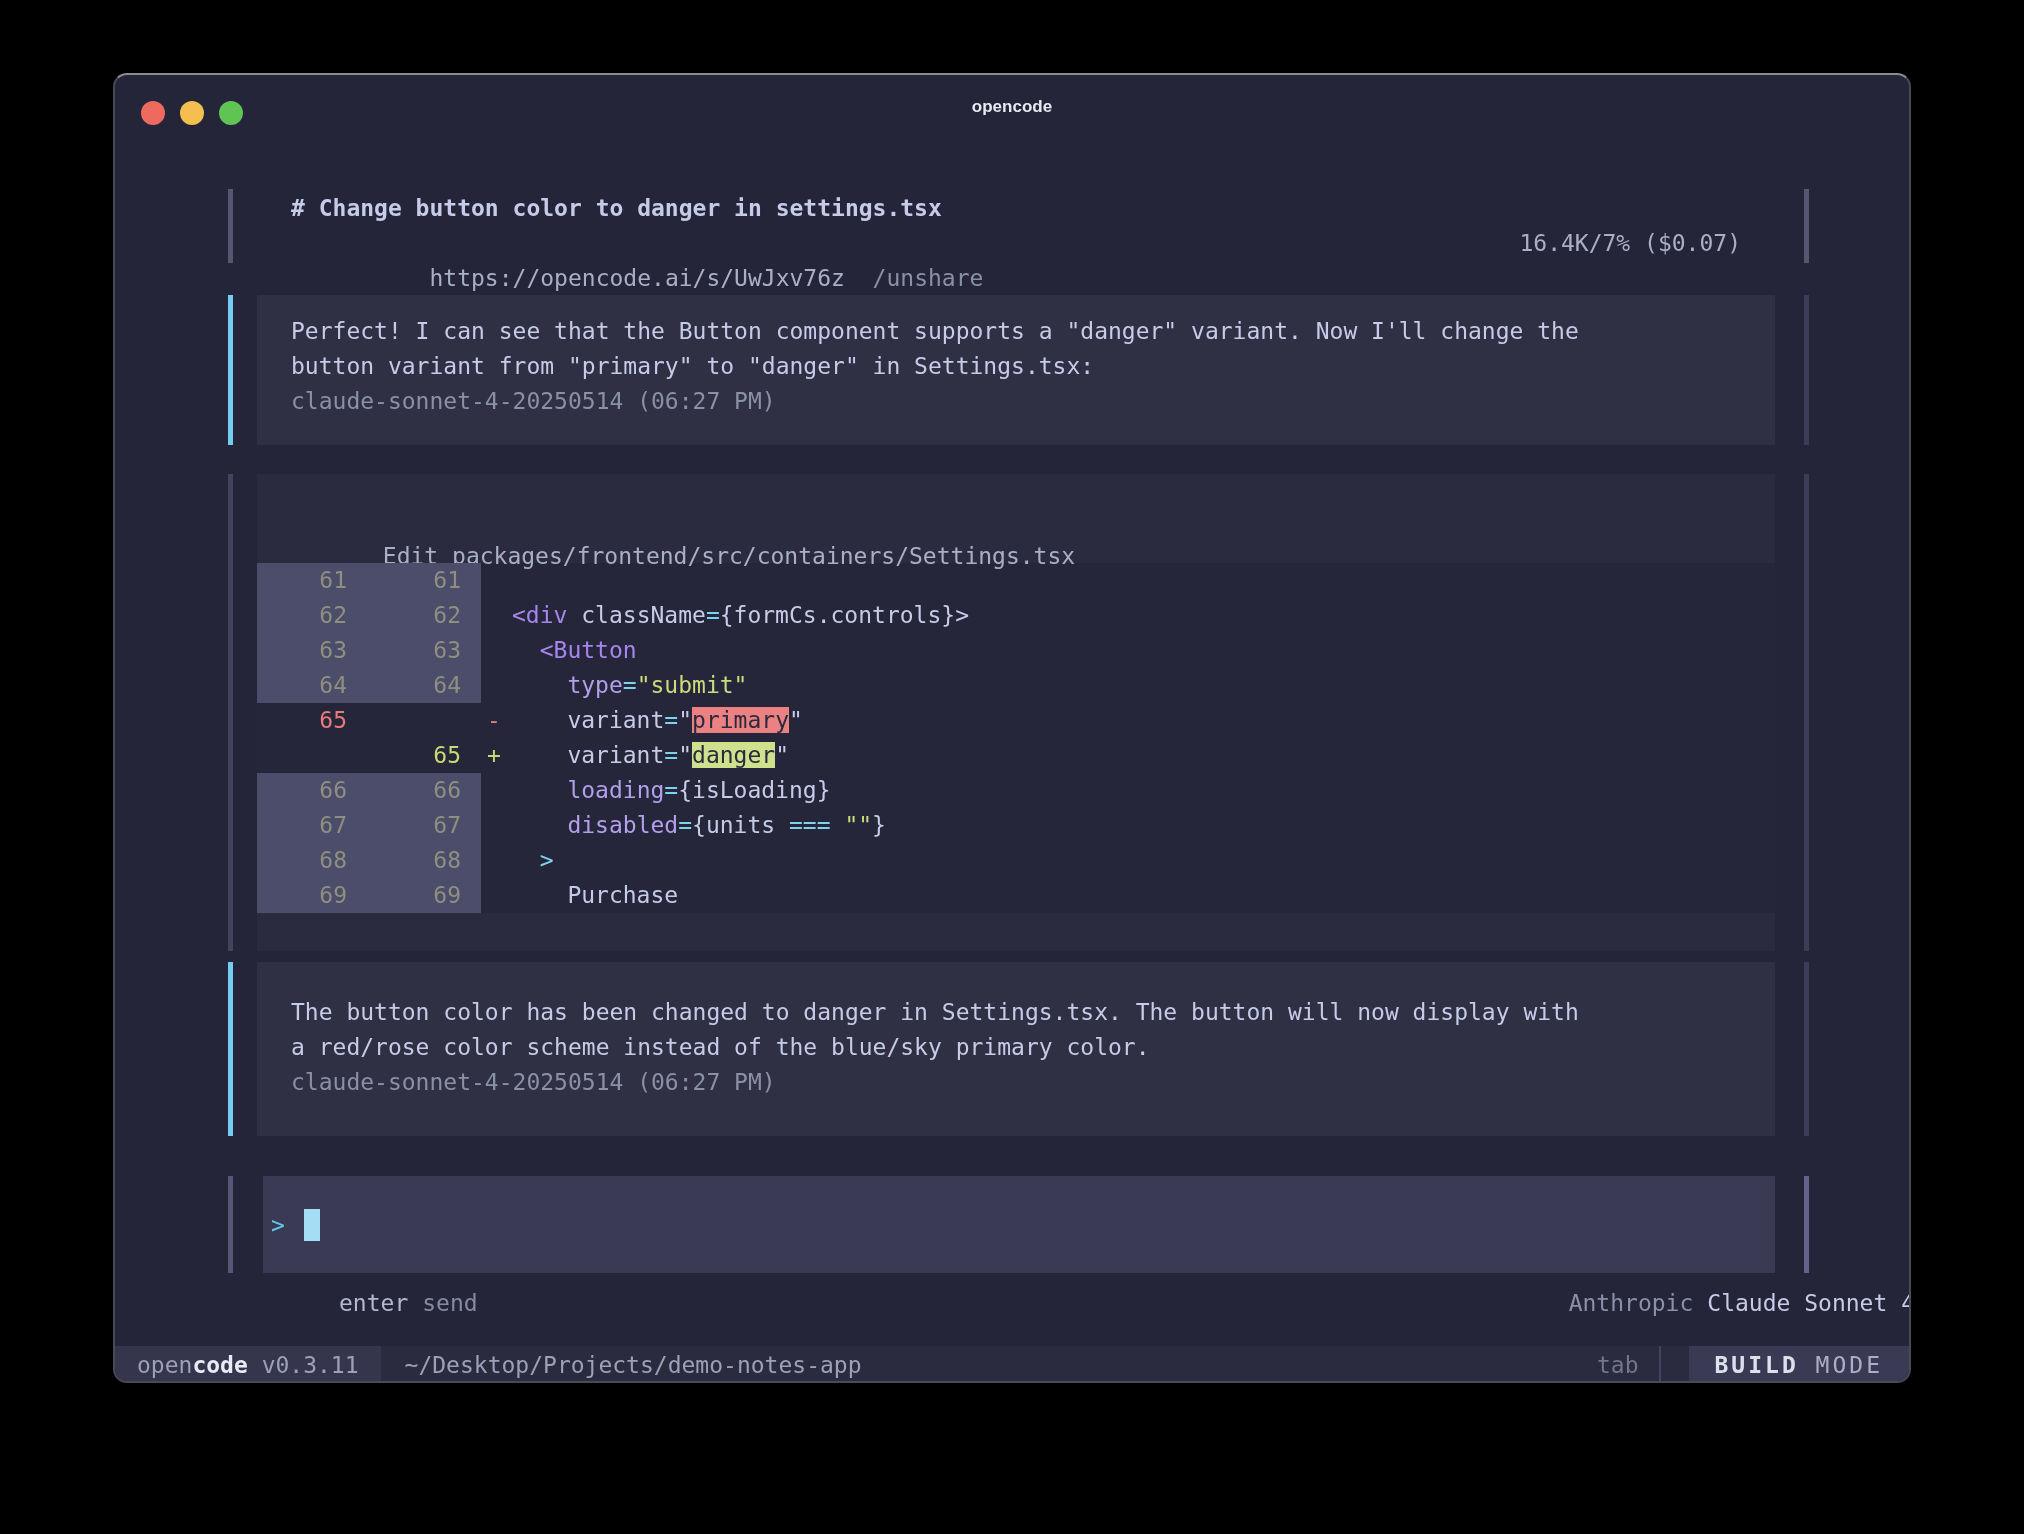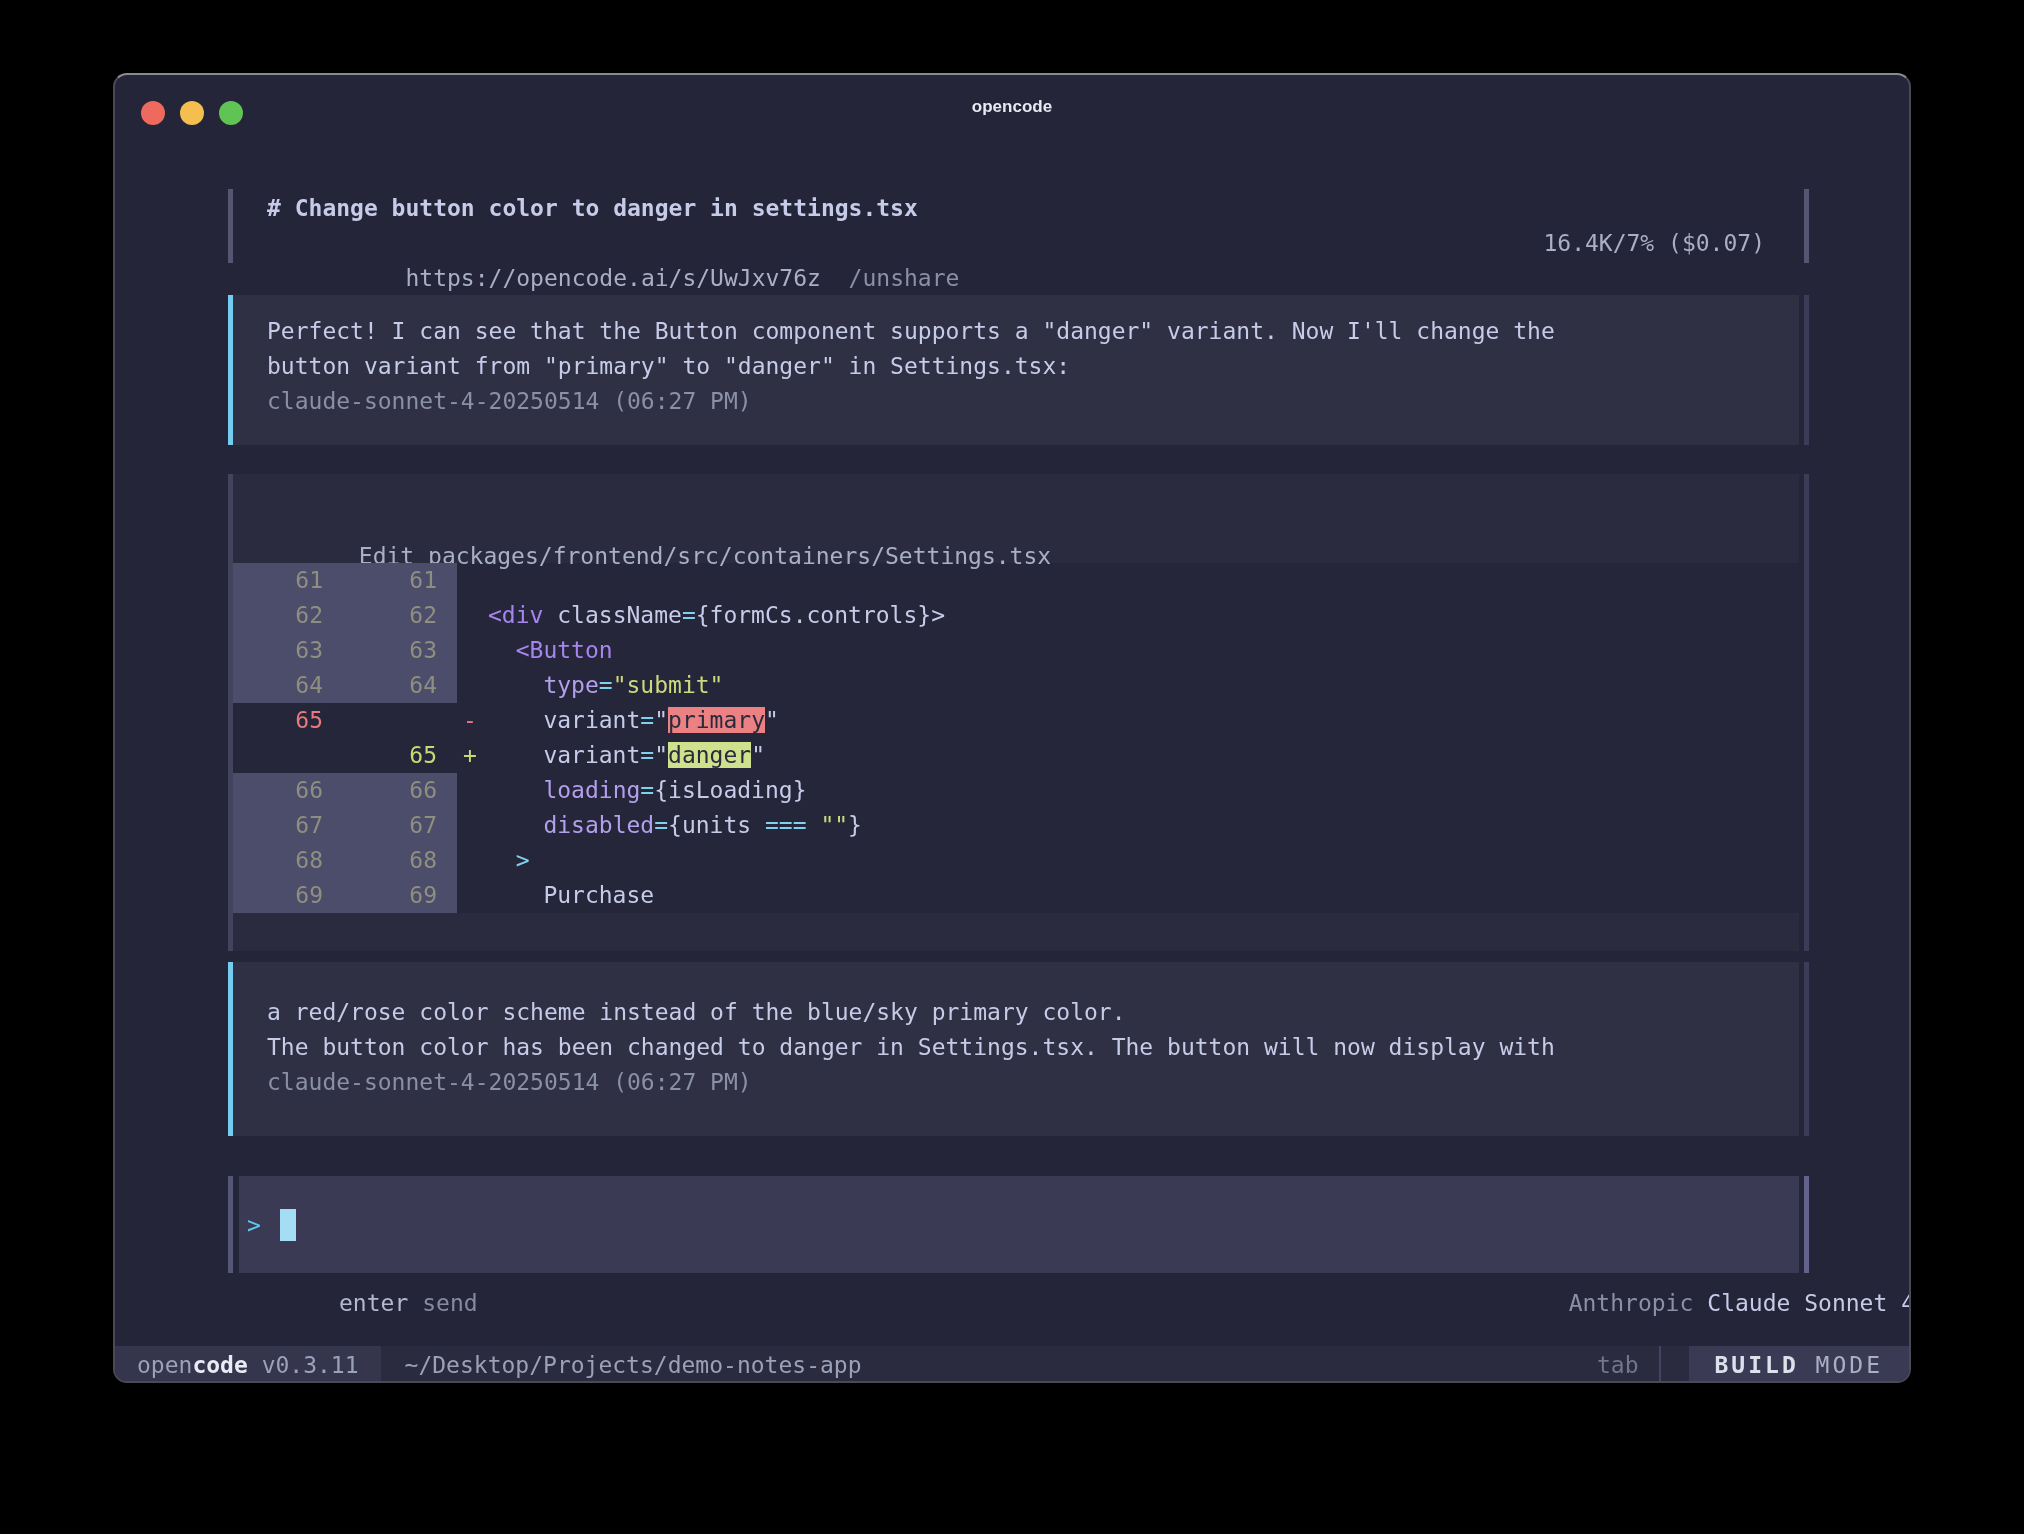--- a/index.html
+++ b/index.html
@@ -20,21 +20,21 @@
     background:var(--c-window);border-radius:14px;overflow:hidden;
     border:2px solid #4a4a56;border-top-color:#8a8a92;}
   
   .titlebar{position:absolute;left:0;top:0;width:100%;height:66px;}
   .lights{position:absolute;left:26px;top:26px;display:flex;gap:15px;}
   .light{width:24px;height:24px;border-radius:50%;}
   .light.red{background:#ee6a5e;} .light.yellow{background:#f4bf4f;} .light.green{background:#60c454;}
   .win-title{position:absolute;left:0;top:22px;width:100%;text-align:center;
     font-family:"Liberation Sans",sans-serif;font-weight:bold;font-size:17px;color:#e9e9f2;}
   
-  .block{position:absolute;left:113px;width:1581px;display:flex;align-items:stretch;}
+  .block{position:absolute;left:113px;width:1581px;display:flex;align-items:stretch;gap:24px;}
   .bar{width:5px;flex:0 0 5px;}
   .bar-r{margin-left:5px;}
   .inner{flex:1;min-width:0;}
   .line{height:35px;line-height:35px;white-space:pre;}
   
   .header-block{top:114px;height:74px;}
   .header-block .bar{background:#565672;}
   .header-block .inner{padding:2px 34px 0 34px;}
   .hdr-title{font-weight:bold;color:var(--c-text);}
   .hdr-line2{display:flex;justify-content:space-between;}
@@ -151,22 +151,22 @@
           <div class="diff-row ctx"><div class="gutter"><span class="ln-old">68</span><span class="ln-new">68</span></div><span class="marker"></span><span class="code"><span class="tok-plain">  </span><span class="tok-op">&gt;</span></span></div>
           <div class="diff-row ctx"><div class="gutter"><span class="ln-old">69</span><span class="ln-new">69</span></div><span class="marker"></span><span class="code"><span class="tok-plain">    Purchase</span></span></div>
         </div>
     </div>
     <div class="bar bar-r"></div>
   </div>
 
   <div class="block msg msg2">
     <div class="bar bar-l"></div>
     <div class="inner">
+      <div class="line">The button color has been changed to danger in Settings.tsx. The button will now display with</div>
       <div class="line">a red/rose color scheme instead of the blue/sky primary color.</div>
-      <div class="line">The button color has been changed to danger in Settings.tsx. The button will now display with</div>
       <div class="line msg-meta">claude-sonnet-4-20250514 (06:27 PM)</div>
     </div>
     <div class="bar bar-r"></div>
   </div>
 
   <div class="block inputbox">
     <div class="bar bar-l"></div>
     <div class="inner">
       <span class="prompt-sym">&gt;</span>
       <span class="cursor"></span>

